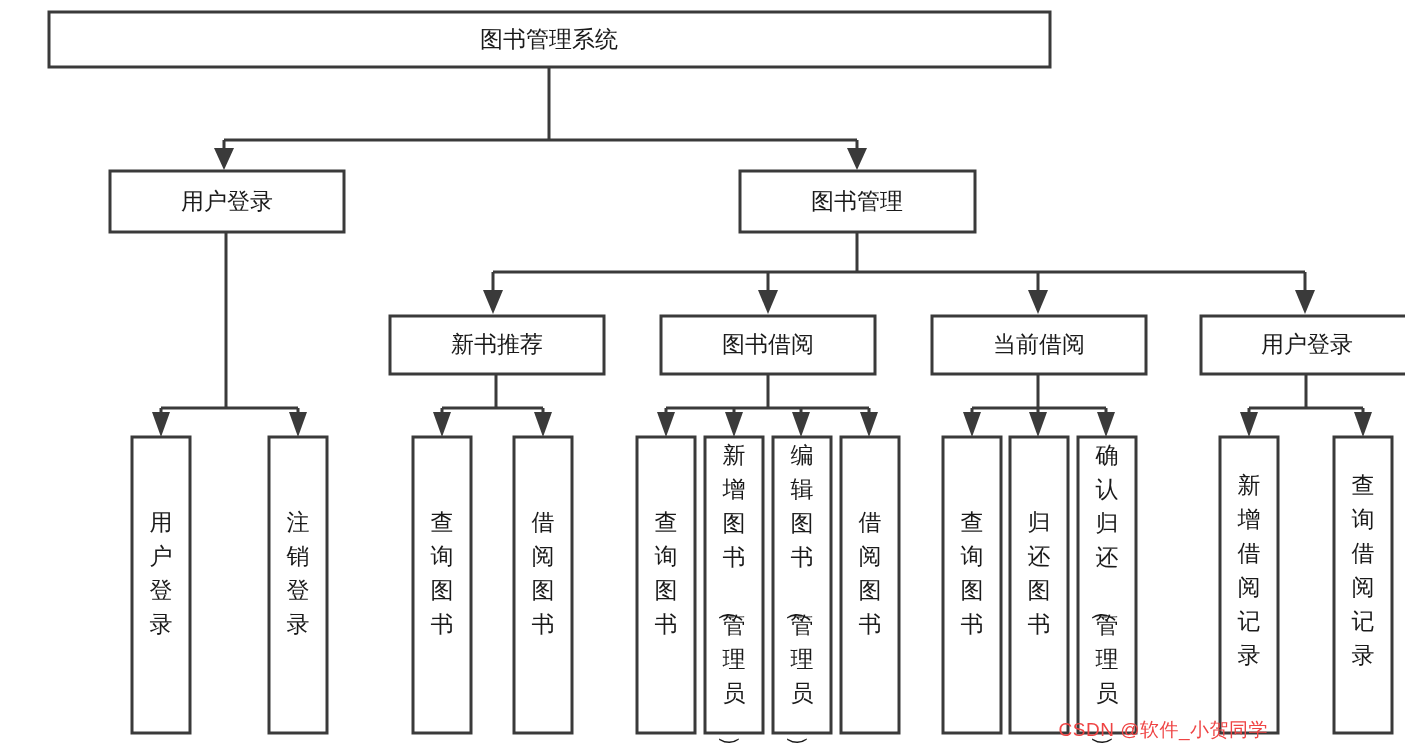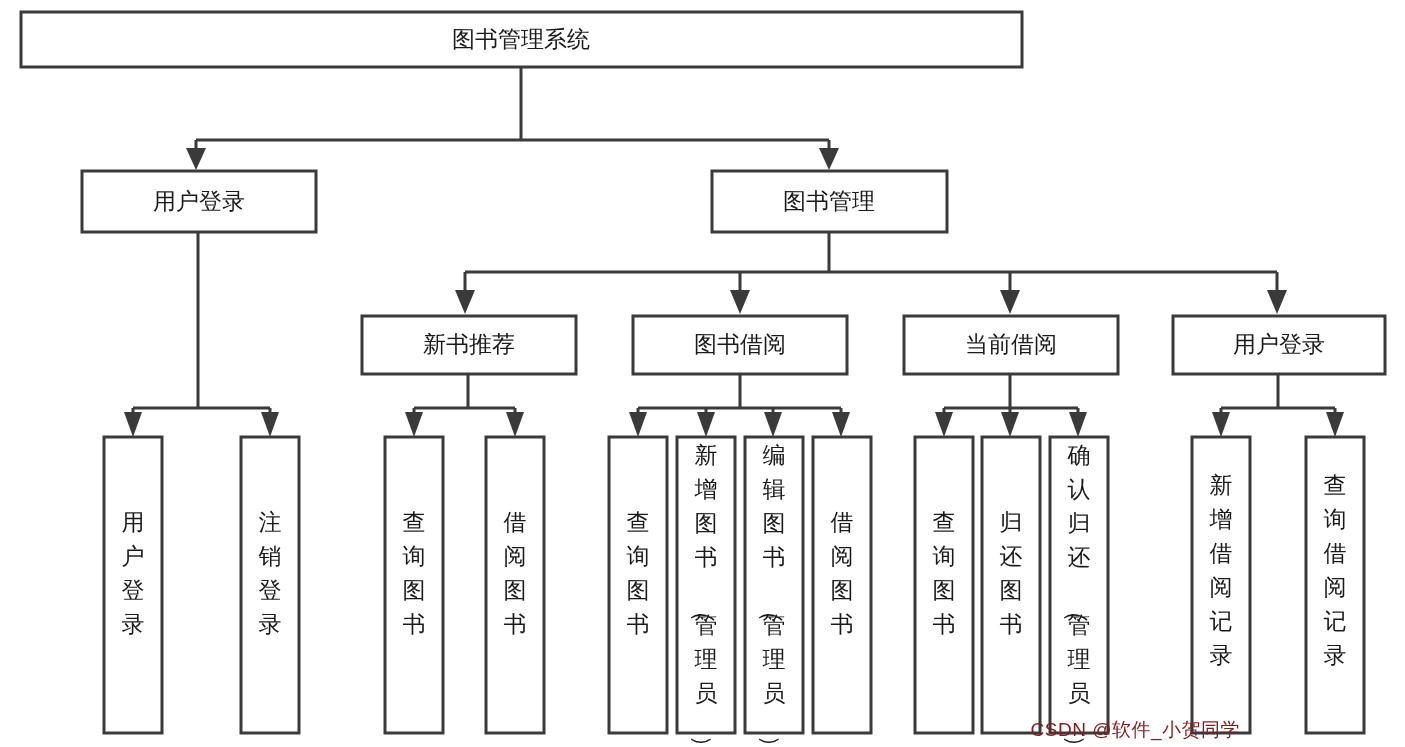--- a/index.html
+++ b/index.html
@@ -12,20 +12,21 @@
     width: 1405px;
     height: 747px;
     overflow: hidden;
     font-family: "Liberation Sans", "DejaVu Sans", sans-serif;
   }
   #diagram-root {
     position: relative;
     width: 1254px;
     height: 747px;
     background: #ffffff;
+    margin-left: 28px;
   }
   svg.diagram-canvas {
     position: absolute;
     left: 0;
     top: 0;
     width: 1405px;
     height: 747px;
     display: block;
   }
   .node-box {
@@ -63,21 +64,21 @@
   .node-label-vertical {
     fill: #1a1a1a;
     font-family: "Liberation Sans", "DejaVu Sans", sans-serif;
     font-size: 23px;
     text-anchor: middle;
   }
   .watermark-text {
     position: absolute;
     right: 14px;
     bottom: 4px;
-    color: #7f1d1d;
+    color: #ef4444;
     font-size: 19px;
     font-family: "Liberation Sans", "DejaVu Sans", sans-serif;
     white-space: nowrap;
     letter-spacing: 0.5px;
     pointer-events: none;
   }
 </style>
 </head>
 <body>
 

